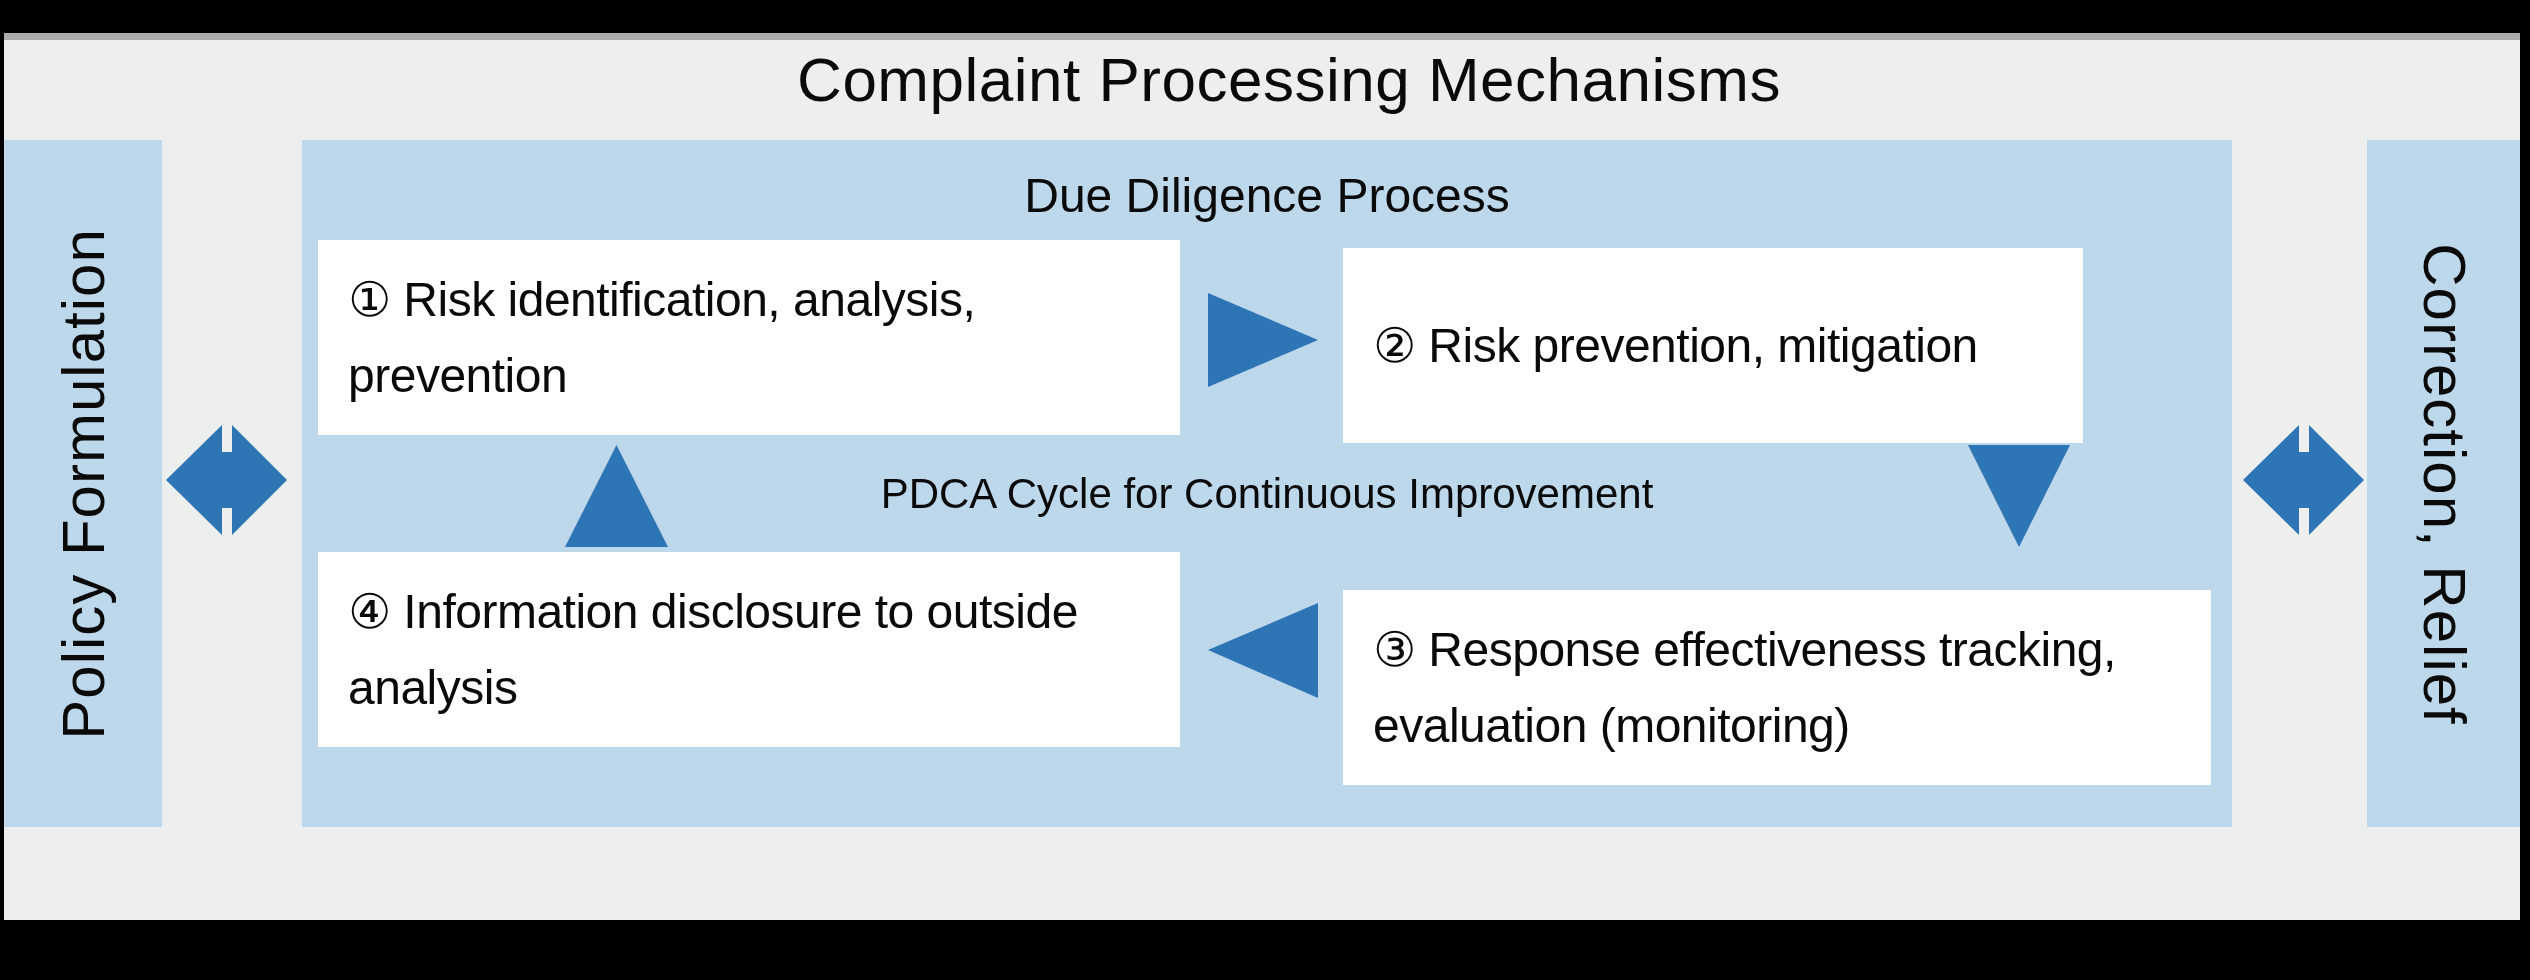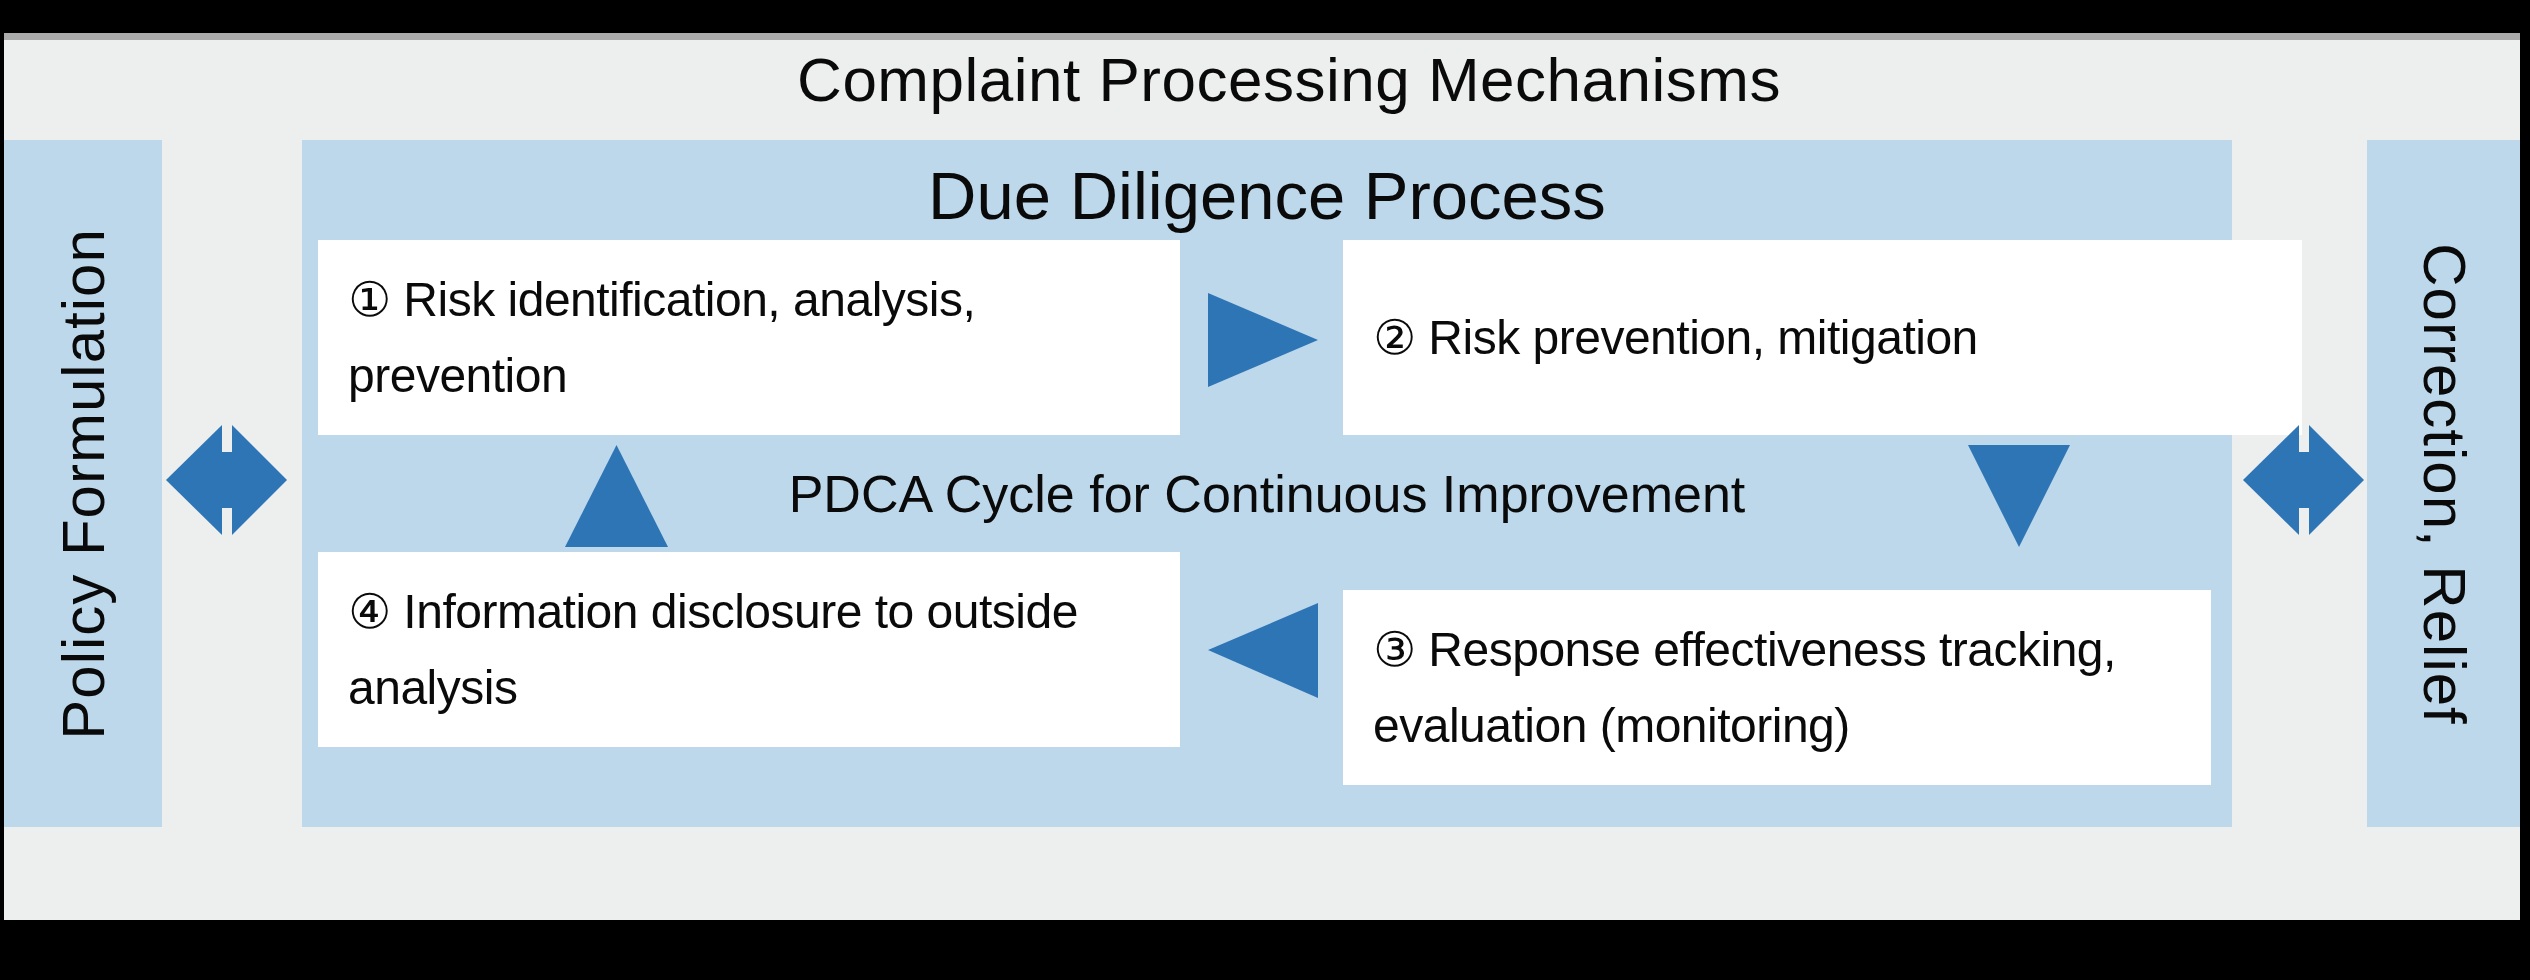--- a/index.html
+++ b/index.html
@@ -40,37 +40,37 @@
   }
   #left-bar .vlabel{transform:translate(-50%,-50%) rotate(-90deg);}
   #right-bar .vlabel{transform:translate(-50%,-50%) rotate(90deg);}
   #process-panel{
     position:absolute;left:302px;top:140px;width:1930px;height:687px;
     background:#BDD7EB;
   }
   #panel-title{
     position:absolute;left:302px;top:152px;width:1930px;height:86px;
     display:flex;align-items:center;justify-content:center;
-    font-size:67px;font-weight:500;white-space:nowrap;
+    font-size:48px;font-weight:500;white-space:nowrap;
   }
   #pdca-label{
     position:absolute;left:302px;top:435px;width:1930px;height:117px;
     display:flex;align-items:center;justify-content:center;
-    font-size:52px;font-weight:500;white-space:nowrap;
+    font-size:42px;font-weight:500;white-space:nowrap;
   }
   .step-box{
     position:absolute;height:195px;background:#ffffff;
     box-sizing:border-box;
     display:flex;flex-direction:column;justify-content:center;
     padding:0 20px 0 30px;
     font-size:48px;letter-spacing:-0.5px;
   }
   .step-box .line{display:block;white-space:nowrap;line-height:76px;}
   #box-1{left:318px;top:240px;width:862px;justify-content:center;}
-  #box-2{left:1343px;top:240px;width:959px;}
+  #box-2{left:1343px;top:248px;width:740px;}
   #box-3{left:1343px;top:552px;width:868px;margin-top:38px;}
   #box-4{left:318px;top:552px;width:862px;}
   #shape-layer{
     position:absolute;left:0;top:0;width:2530px;height:980px;
     pointer-events:none;
   }
   .shape{fill:#2E75B6;}
 </style>
 </head>
 <body>

